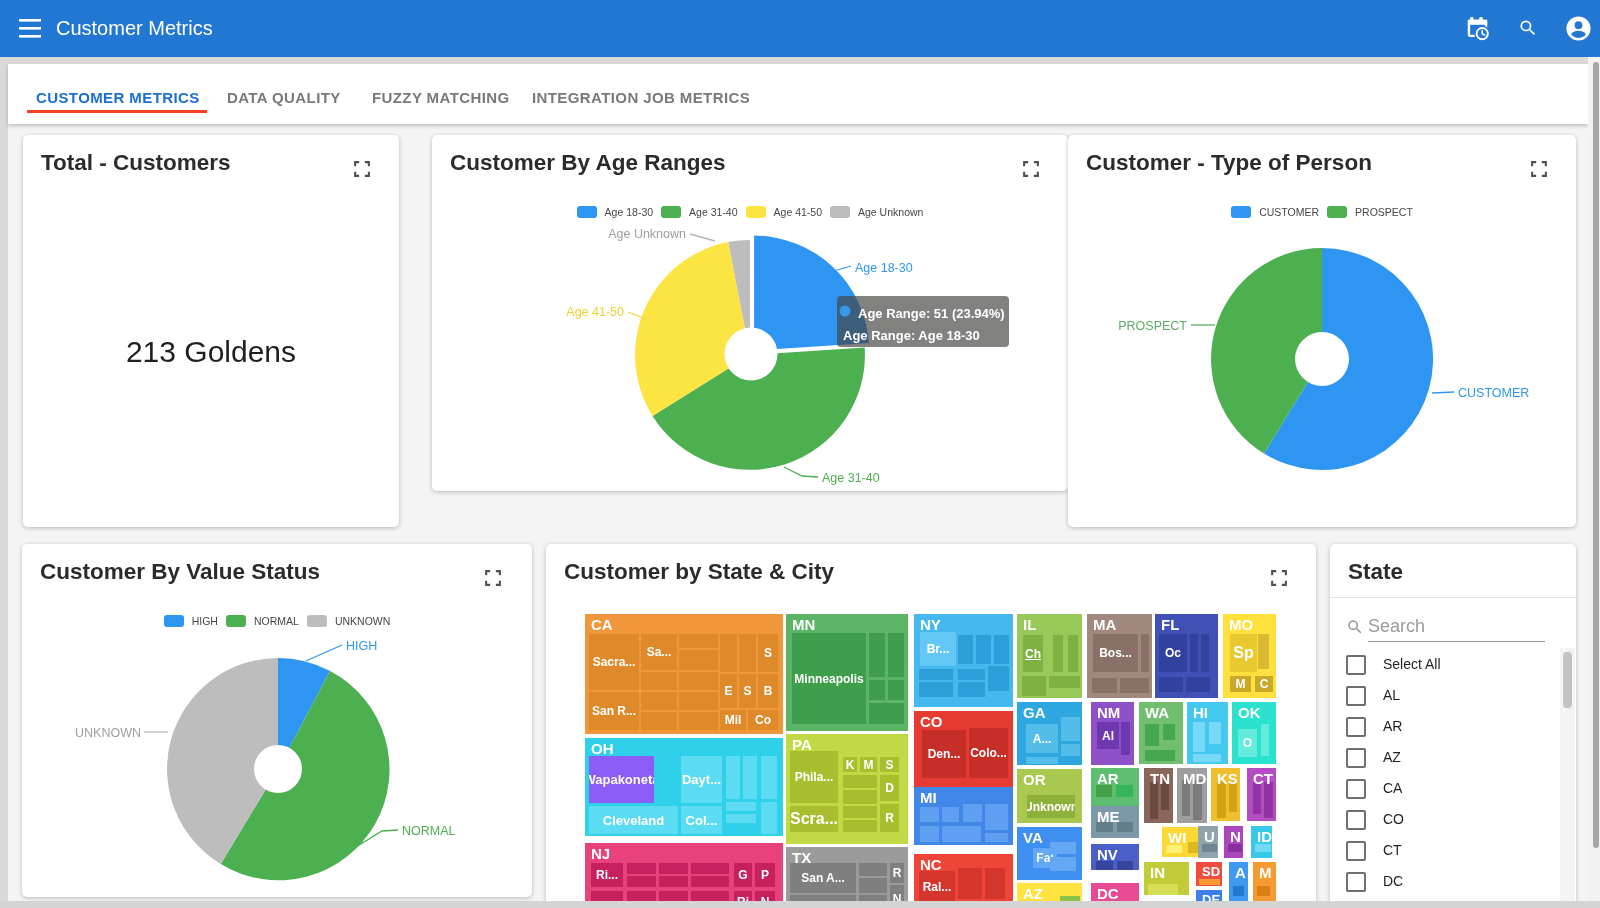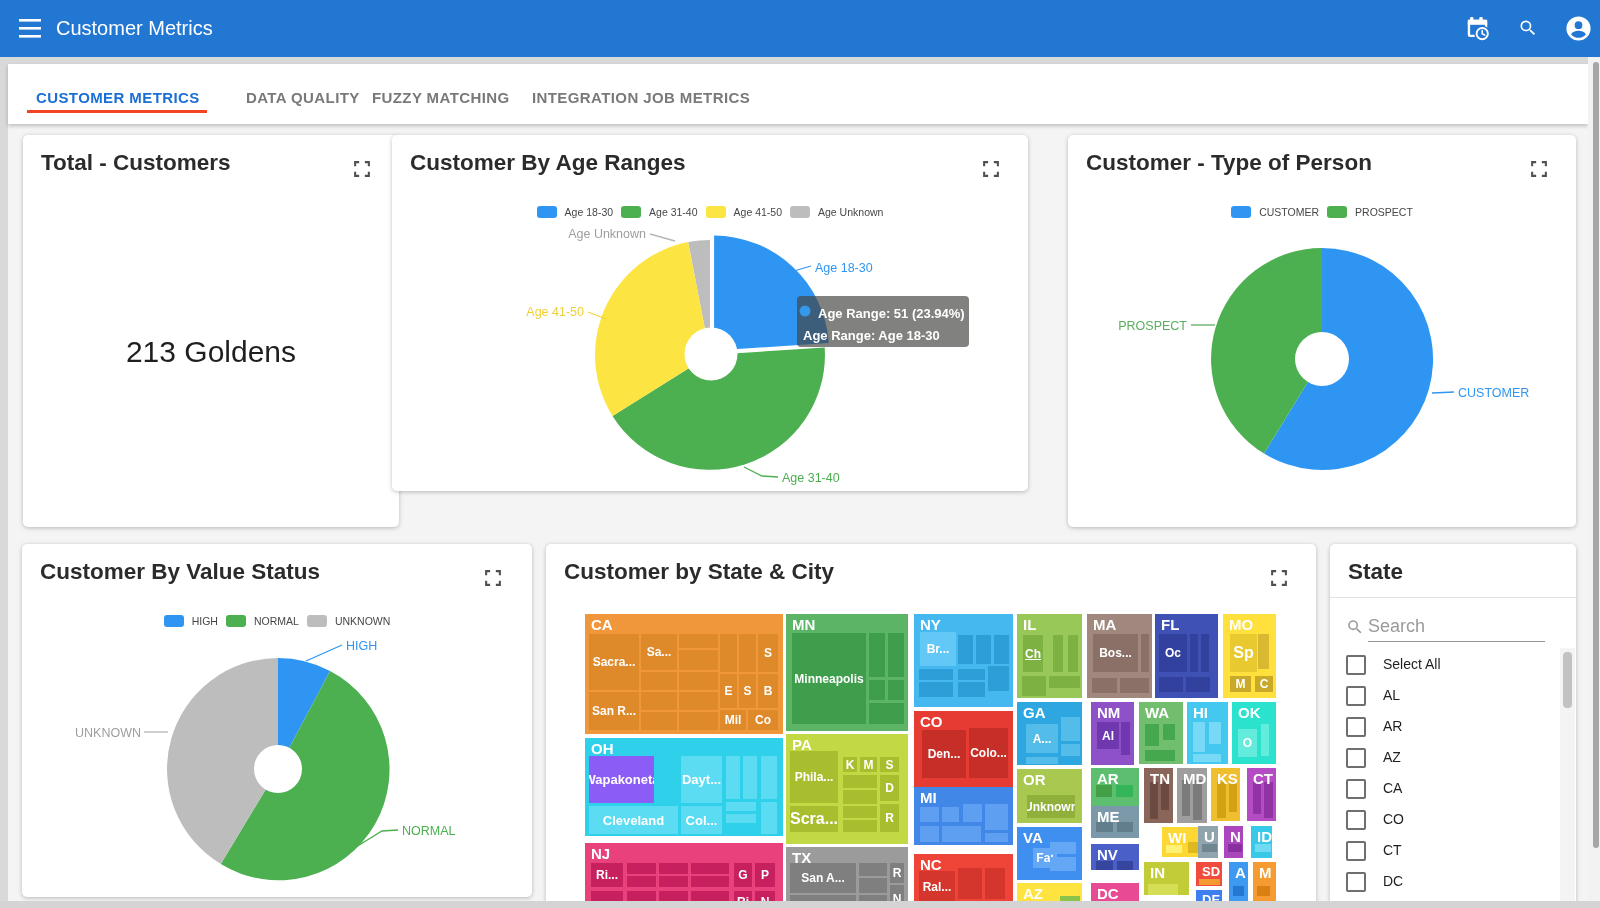--- a/index.html
+++ b/index.html
@@ -50,34 +50,34 @@
         <path d="M15.5 14h-.79l-.28-.27a6.5 6.5 0 1 0-.7.7l.27.28v.79l5 4.99L20.49 19zm-6 0A4.5 4.5 0 1 1 14 9.5 4.5 4.5 0 0 1 9.5 14z"></path>
       </svg>
     <svg style="position:absolute;left:1564px;top:14px" width="29" height="29" viewBox="0 0 24 24" fill="#fff">
         <path d="M12 2a10 10 0 1 0 0 20 10 10 0 0 0 0-20zm0 4.1a3.2 3.2 0 1 1 0 6.4 3.2 3.2 0 0 1 0-6.4zm0 13.6a7.8 7.8 0 0 1-6-2.8c0-2 4-3.1 6-3.1s6 1.1 6 3.1a7.8 7.8 0 0 1-6 2.8z"></path>
       </svg>
   </div>
   <div id="sheet"></div>
   <div id="tabbar">
     <div class="tab" style="left:28px;color:#1a6fd4;">CUSTOMER METRICS</div>
     <div style="position:absolute;left:19px;top:46px;width:180px;height:3px;background:#f44224;"></div>
-    <div class="tab" style="left:219px;margin-left:19px;">DATA QUALITY</div>
+    <div class="tab" style="left:219px;">DATA QUALITY</div>
     <div class="tab" style="left:364px;">FUZZY MATCHING</div>
     <div class="tab" style="left:524px;">INTEGRATION JOB METRICS</div>
   </div>
 
   <div class="card" id="card1" style="left:23px;top:135px;width:376px;height:392px;">
     <div class="ctitle">Total - Customers</div>
       <svg class="exp" style="left:331px;top:26px" width="14" height="14" viewBox="0 0 14 14" fill="none" stroke="#4f4f4f" stroke-width="1.8">
         <path d="M1 4.5 V1 H4.5 M9.5 1 H13 V4.5 M13 9.5 V13 H9.5 M4.5 13 H1 V9.5"></path>
       </svg>
     <div style="position:absolute;left:0;top:200px;width:100%;text-align:center;font-size:30px;color:#1f1f1f;">213 Goldens</div>
   </div>
 
-  <div class="card" id="card2" style="left:392px;top:135px;width:636px;height:356px;">
+  <div class="card" id="card2" style="left:432px;top:135px;width:636px;height:356px;">
     <div class="ctitle">Customer By Age Ranges</div>
       <svg class="exp" style="left:591px;top:26px" width="14" height="14" viewBox="0 0 14 14" fill="none" stroke="#4f4f4f" stroke-width="1.8">
         <path d="M1 4.5 V1 H4.5 M9.5 1 H13 V4.5 M13 9.5 V13 H9.5 M4.5 13 H1 V9.5"></path>
       </svg>
     <div class="legend" style="top:71px;">
       <span class="sw" style="background:#2e96f2"></span>
         <span class="lb">Age 18-30</span>
       <span class="sw" style="background:#4caf50"></span>
         <span class="lb">Age 31-40</span>
       <span class="sw" style="background:#fce443"></span>

